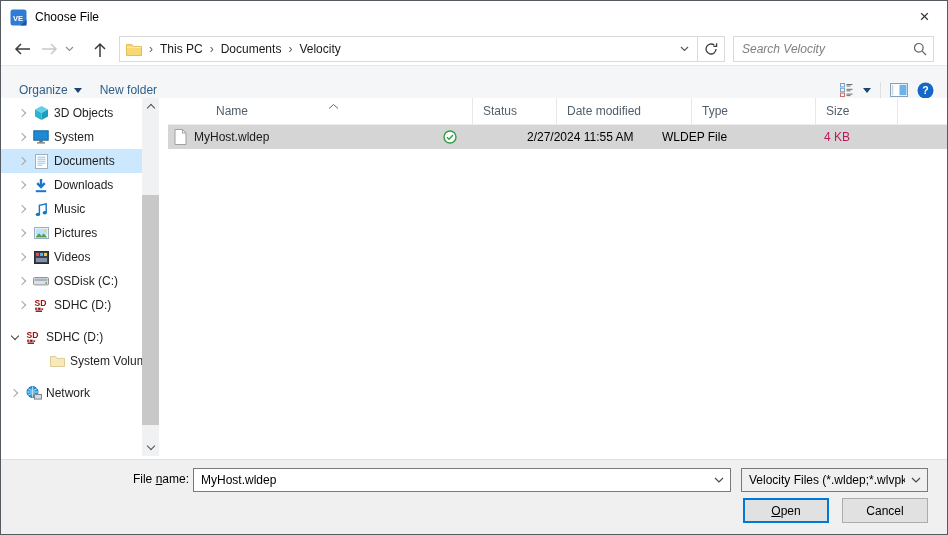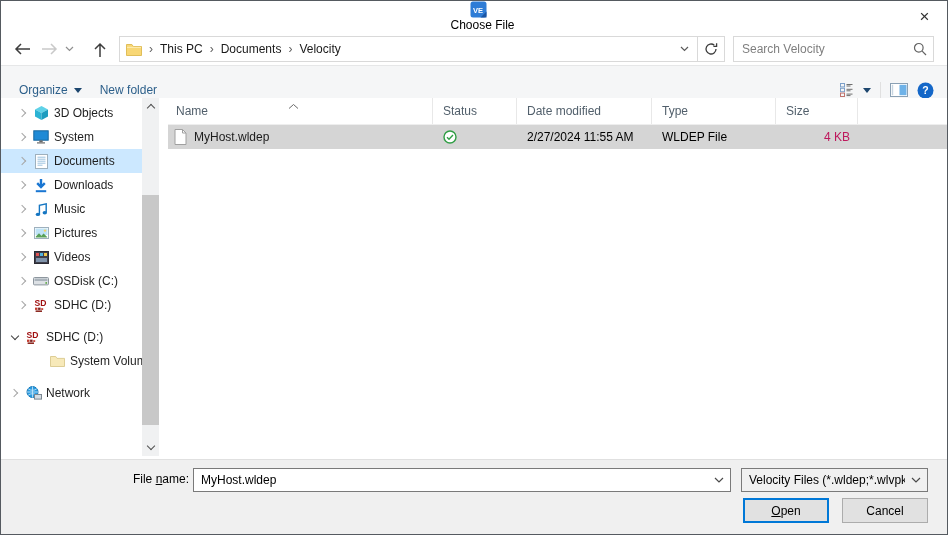--- a/index.html
+++ b/index.html
@@ -1,41 +1,41 @@
 <!DOCTYPE html>
 <html><head>
 <meta charset="utf-8">
 <style>
   * { margin:0; padding:0; box-sizing:border-box; }
   html,body { background:#e8e8e8; }
   body { font-family:"Liberation Sans", sans-serif; font-size:12px; color:#1b1b1b; }
   .window { position:relative; width:948px; height:535px; background:#fff; border:1px solid #555a60; overflow:hidden; }
 
   
-  .titlebar { position:absolute; left:0; top:0; right:0; height:32px; display:flex; align-items:center; padding-left:9px; background:#fff;flex-direction:column; }
+  .titlebar { position:absolute; left:0; top:0; right:0; height:32px; display:flex; align-items:center; padding-left:9px; background:#fff; }
   .app-icon { width:17px; height:17px; display:inline-flex; }
   .title { margin-left:8px; font-size:12px; color:#000; }
   .close-btn { position:absolute; right:0; top:0; width:45px; height:31px; display:flex; align-items:center; justify-content:center; cursor:default; }
   .close-btn span { font-size:17px; color:#333; line-height:1; }
 
   
   .navrow { position:absolute; left:0; top:32px; right:0; height:32px; display:flex; align-items:center; background:#fff; }
   .nav-btn { display:flex; align-items:center; justify-content:center; height:26px; }
   .nb-back { width:30px; margin-left:6px; }
   .nb-fwd { width:24px; }
   .nb-hist { width:16px; }
   .nb-up { width:30px; margin-left:8px; }
   .addressbar { flex:1; height:26px; margin-left:4px; border:1px solid #d9d9d9; background:#fff; display:flex; align-items:center; }
   .crumbs { flex:1; display:flex; align-items:center; height:100%; padding-left:6px; overflow:hidden; white-space:nowrap; }
   .crumb-sep { color:#5f5f5f; padding:0 7px; font-size:12px; }
   .crumb { color:#1a1a1a; }
   .addr-chev { width:26px; height:100%; display:flex; align-items:center; justify-content:center; }
   .addr-refresh { width:27px; height:100%; display:flex; align-items:center; justify-content:center; border-left:1px solid #d9d9d9; }
   .searchbox { width:201px; height:26px; margin:0 13px 0 8px; border:1px solid #d9d9d9; display:flex; align-items:center; background:#fff; }
-  .searchbox input { flex:1; border:none; outline:none; padding:0 4px 0 8px; font-family:"Liberation Sans",sans-serif; font-size:12px; color:#000000; background:transparent; }
+  .searchbox input { flex:1; border:none; outline:none; padding:0 4px 0 8px; font-family:"Liberation Sans",sans-serif; font-size:12px; color:#000000; background:transparent;font-style:italic; }
   .searchbox input::placeholder { color:#7f7f7f; opacity:1; }
   .search-ico { width:26px; display:flex; justify-content:center; }
 
   
   .toolbar { position:absolute; left:0; top:64px; right:0; height:50px; background:#f5f6f7; border-top:1px solid #e6e7e8; border-bottom:1px solid #e6e7e8; display:flex; align-items:center; }
   .tb-btn { display:flex; align-items:center; gap:6px; color:#2c5f8a; padding:0 9px; height:100%; }
   .tb-btn.first { margin-left:9px; }
   .tb-caret { width:0; height:0; border-left:4px solid transparent; border-right:4px solid transparent; border-top:5px solid #1d466e; margin-top:1px; }
   .tb-right { margin-left:auto; display:flex; align-items:center; gap:9px; margin-right:13px; }
   .tb-divider { width:1px; height:16px; background:#e0e0e0; }
@@ -65,21 +65,21 @@
   .sb-arrow.up { top:0; }
   .sb-arrow.down { bottom:0; }
   .sb-chev-u { width:6px; height:6px; border-right:1.4px solid #505050; border-bottom:1.4px solid #505050; transform:rotate(-135deg); margin-top:3px; }
   .sb-chev-d { width:6px; height:6px; border-right:1.4px solid #505050; border-bottom:1.4px solid #505050; transform:rotate(45deg); margin-top:-3px; }
   .sb-thumb { position:absolute; left:0; top:97px; width:17px; height:230px; background:#c8c8c8; }
 
   
   .filelist { position:absolute; left:167px; top:0; right:0; bottom:0; background:#fff; }
   .lheader { display:flex; height:27px; border-bottom:1px solid #eeeeee; position:relative; }
   .hcell { display:flex; align-items:center; padding-left:10px; border-right:1px solid #e8e8e8; color:#515f6b; position:relative; }
-  .hcell.first { padding-left:8px; }
+  .hcell.first { padding-left:8px;margin-left:40px; }
   .sort-chev { position:absolute; left:120px; top:0px; }
   .lrow { display:flex; align-items:center; height:24px; }
   .lrow.selected { background:#d5d5d5; }
   .cell { display:flex; align-items:center; height:100%; padding-left:10px; overflow:hidden; white-space:nowrap; }
   .cell.name { padding-left:6px; gap:7px; color:#1b1b1b; }
   .cell.dim { color:#000000; }
   .cell.size { justify-content:flex-end; padding-right:8px; color:#be185d; }
 
   
   .footer { position:absolute; left:0; top:458px; right:0; height:94px; background:#f0f0f0; border-top:1px solid #e0e0e0; }

